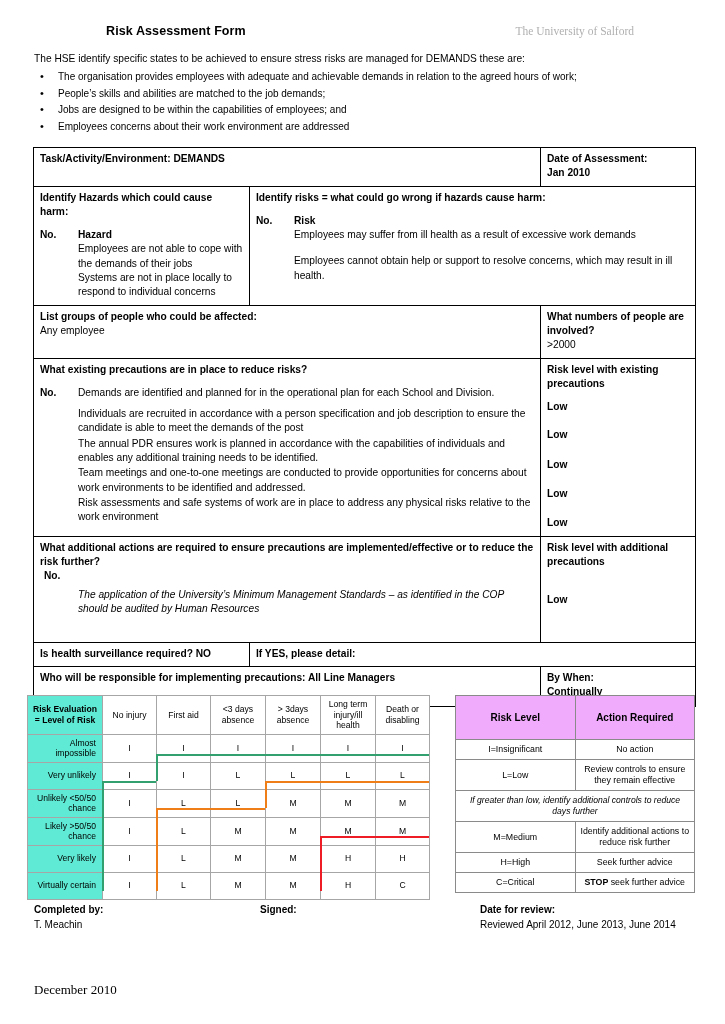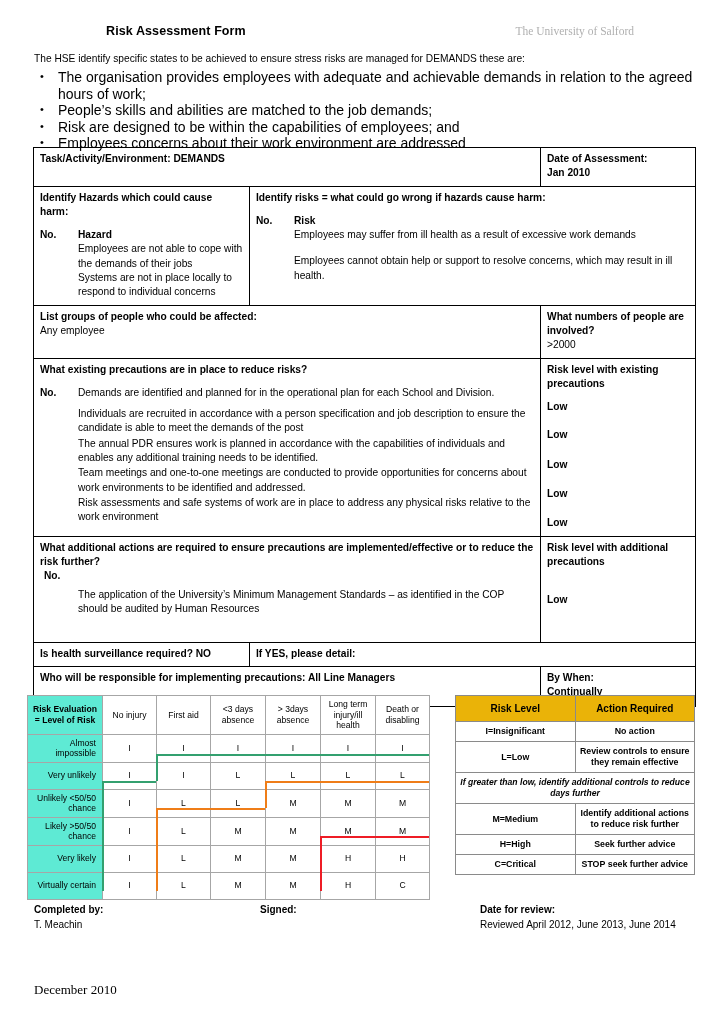--- a/index.html
+++ b/index.html
@@ -28,21 +28,21 @@
     font-family: "Liberation Serif", serif;
     font-size: 11.5px; color: #b0b0b0;
   }
 
   
   .intro { position: absolute; left: 34px; top: 52px; width: 665px; }
   .intro-lead { font-size: 10.2px; line-height: 14px; }
   .bullets { margin: 3px 0 0 0; padding: 0; list-style: none; }
   .bullets li {
     position: relative; padding-left: 24px;
-    font-size: 14px; line-height: 16.5px;
+    font-size: 10px; line-height: 16.5px;
   }
   .bullets li::before {
     content: "\2022"; position: absolute; left: 6px; top: -1px;
     font-size: 11px;
   }
 
   
   .form-tbl {
     position: absolute; left: 33px; top: 147px; width: 662px;
     border-collapse: collapse;
@@ -113,23 +113,23 @@
   
   .rl-wrap { position: absolute; left: 455px; top: 695px; width: 240px; }
   table.rl {
     border-collapse: collapse; table-layout: fixed; width: 240px;
     border: 1.4px solid #2b2b2b;
   }
   table.rl th, table.rl td {
     border: 1px solid #8a8a8a;
     font-size: 8.8px; line-height: 11px;
     text-align: center; vertical-align: middle;
-    padding: 4px 4px; font-weight: bold;
-  }
-  table.rl th { background: #eab308; font-weight: bold; font-size: 10px; padding: 7px 4px; }
+    padding: 4px 4px; font-weight: normal;
+  }
+  table.rl th { background: #f0abfc; font-weight: bold; font-size: 10px; padding: 16px 4px; }
   table.rl td.lvl { width: 85px; }
   table.rl td.note { font-style: italic; font-size: 8.6px; }
 
   
   .footer { position: absolute; left: 34px; top: 902px; width: 660px; font-size: 10px; }
   .f-col { position: absolute; top: 0; }
   .f-lbl { font-weight: bold; line-height: 15px; }
   .f-val { line-height: 15px; }
   .f-date {
     position: absolute; left: 34px; top: 982px;
@@ -144,21 +144,21 @@
   <div class="head-row">
     <div class="doc-title">Risk Assessment Form</div>
     <div class="uni-name">The University of Salford</div>
   </div>
 
   <div class="intro">
     <div class="intro-lead">The HSE identify specific states to be achieved to ensure stress risks are managed for DEMANDS these are:</div>
     <ul class="bullets">
       <li>The organisation provides employees with adequate and achievable demands in relation to the agreed hours of work;</li>
       <li>People’s skills and abilities are matched to the job demands;</li>
-      <li>Risk are designed to be within the capabilities of employees; and</li>
+      <li>Jobs are designed to be within the capabilities of employees; and</li>
       <li>Employees concerns about their work environment are addressed</li>
     </ul>
   </div>
 
   <table class="form-tbl">
     <colgroup>
       <col style="width:216px">
       <col style="width:291px">
       <col style="width:155px">
     </colgroup>
@@ -236,21 +236,21 @@
           <div class="b" style="margin-top:15px;">Low</div>
           <div class="b" style="margin-top:15px;">Low</div>
           <div class="b" style="margin-top:15px;">Low</div>
         </td>
       </tr>
 
       <tr>
         <td colspan="2" style="height:106px;">
           <div class="b">What additional actions are required to ensure precautions are implemented/effective or to reduce the risk further?</div>
           <div class="b" style="padding-left:4px;">No.</div>
-          <div class="sub-ind" style="margin-top:4px;">The application of the University’s Minimum Management Standards – as identified in the COP should be audited by Human Resources</div>
+          <div class="sub-ind" style="margin-top:4px;font-style:italic;">The application of the University’s Minimum Management Standards – as identified in the COP should be audited by Human Resources</div>
         </td>
         <td>
           <div class="b">Risk level with additional precautions</div>
           <div class="b" style="margin-top:24px;">Low</div>
         </td>
       </tr>
 
       <tr>
         <td class="b" style="height:22px;">Is health surveillance required? NO</td>
         <td colspan="2" class="b" style="height:22px;margin-left:20px;">If YES, please detail:</td>

